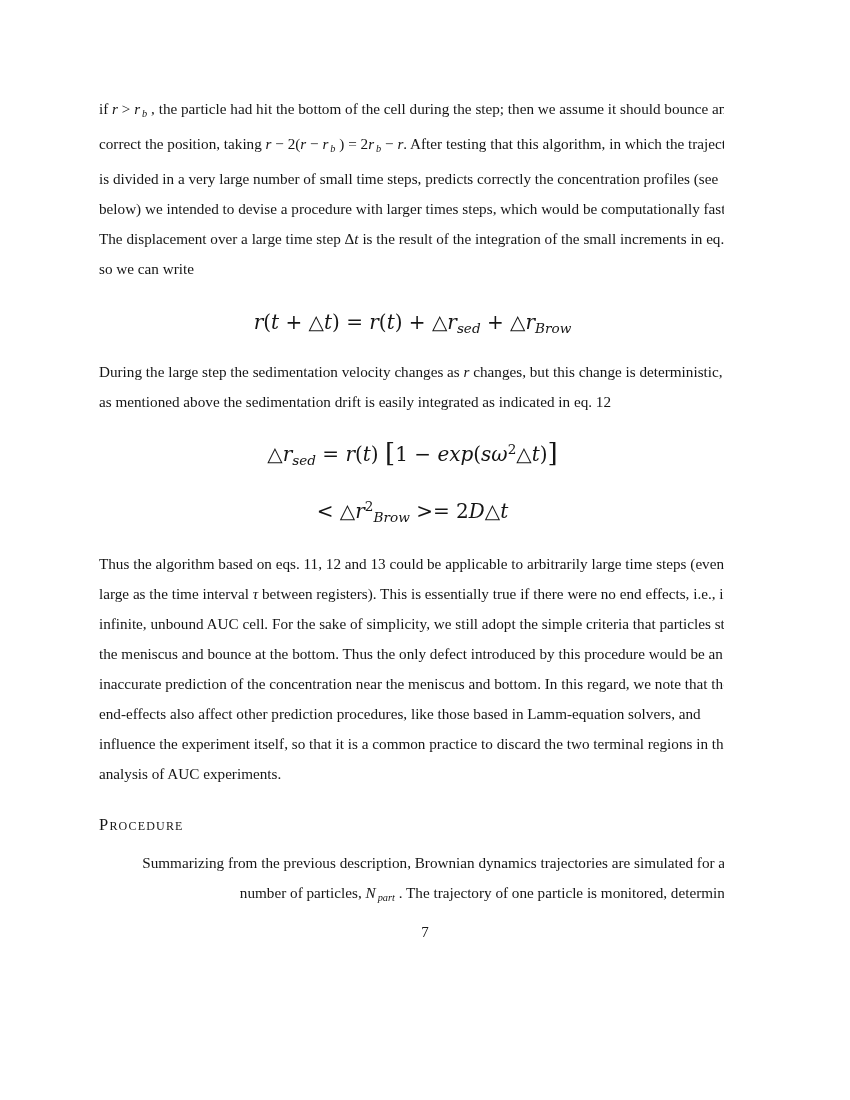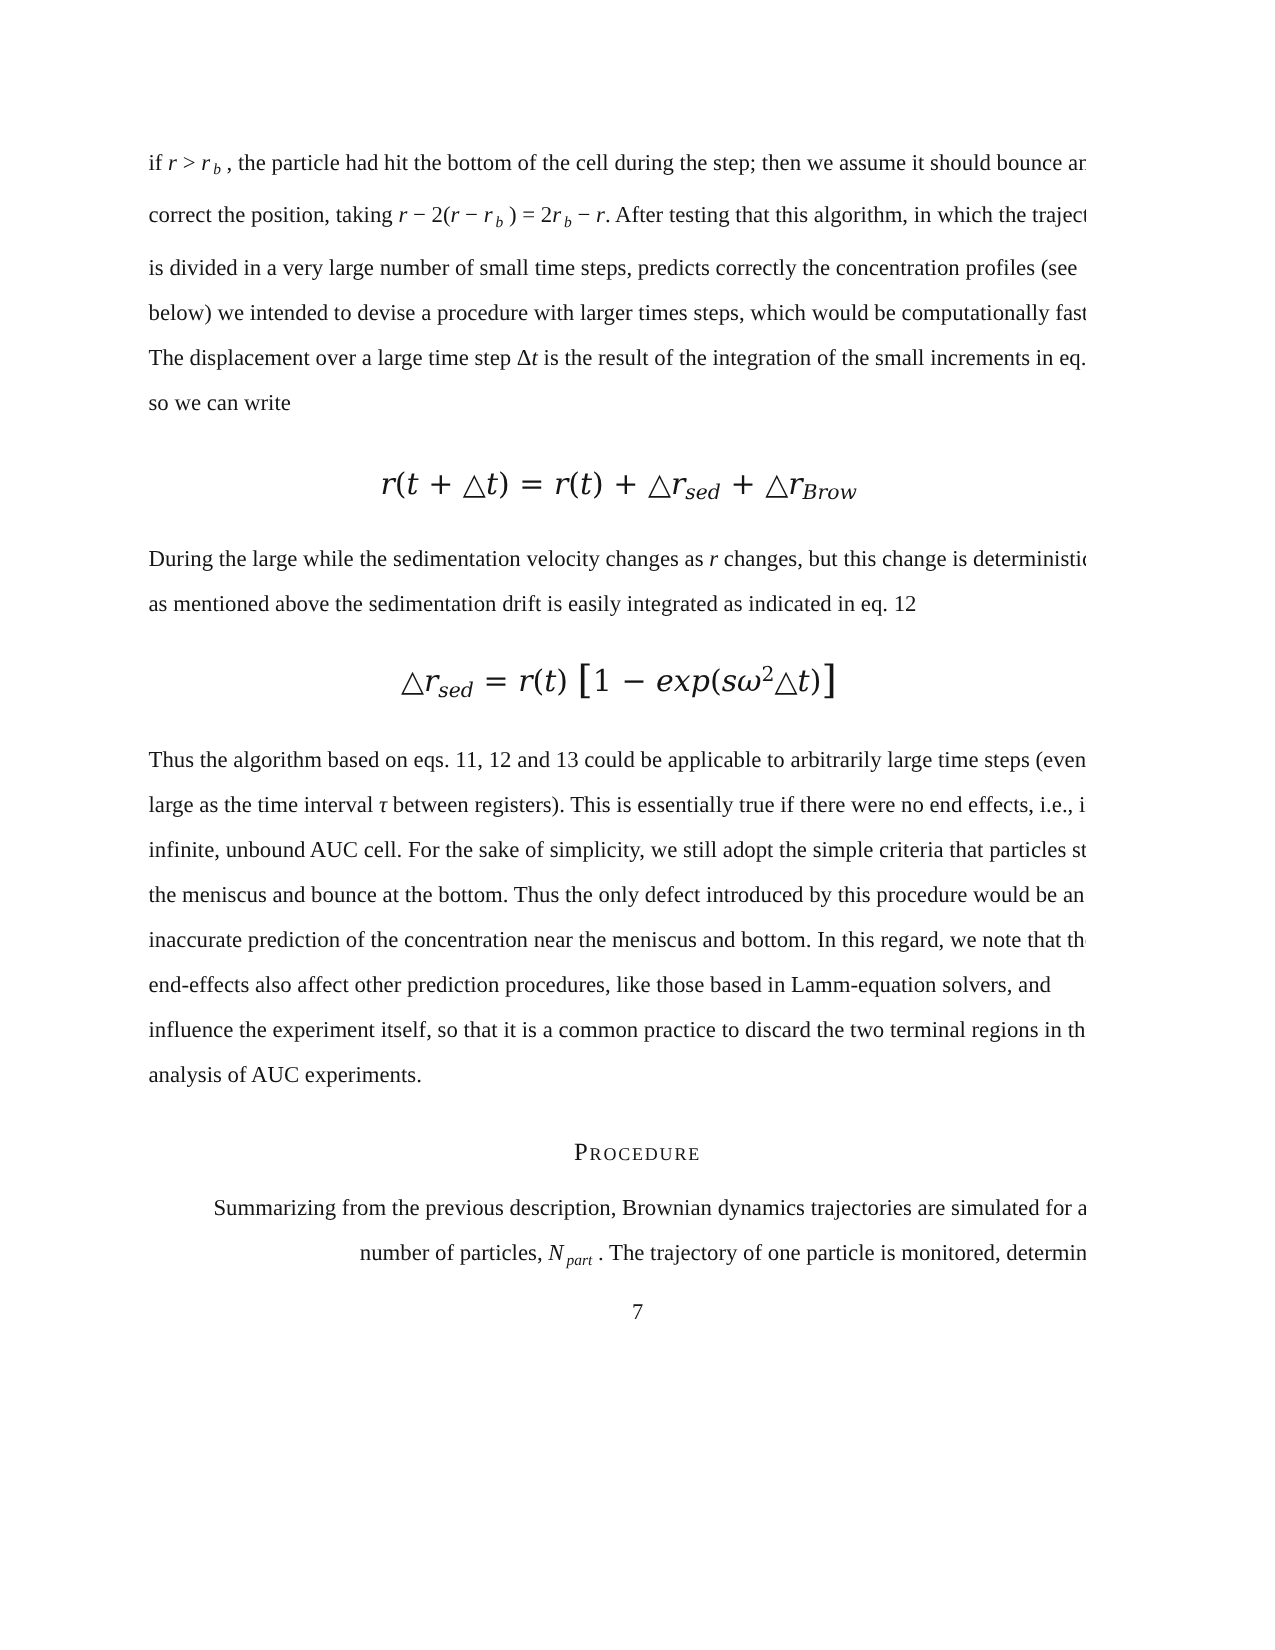--- a/index.html
+++ b/index.html
@@ -33,21 +33,21 @@
     line-height: 30px;
     font-family: "DejaVu Serif", "Liberation Serif", serif;
     transform: translateX(-14px);
   }
   .eq1 { margin-top: 23px; }
   .eq2 { margin-top: 17px; }
   .eq3 { margin-top: 17px; }
   .heading {
     margin: 24px 0 0 0;
     width: 652px;
-    text-align: center;
+    text-align: left;
     font-size: 16.5px;
     line-height: 24px;
     font-weight: normal;
     font-variant: small-caps;
     letter-spacing: 1.2px;
   }
   .pagenum {
     margin-top: 9px;
     width: 652px;
     text-align: center;
@@ -61,19 +61,20 @@
   .run-sup { font-style: normal; font-size: 68%; vertical-align: 0.5em; }
   .run-big { font-size: 130%; line-height: 0; vertical-align: -1px; }
   .par .run-sub { padding-left: 2px; }
 </style>
 </head>
 <body>
 
 <div class="page">
   <p class="par p1"><span class="run-n">if </span><span class="run-i">r</span><span class="run-n"> &gt; </span><span class="run-i">r</span><span class="run-sub">b</span><span class="run-n"> , the particle had hit the bottom of the cell during the step; then we assume it should bounce and correct the position, taking </span><span class="run-i">r</span><span class="run-n"> − 2(</span><span class="run-i">r</span><span class="run-n"> − </span><span class="run-i">r</span><span class="run-sub">b</span><span class="run-n"> ) = 2</span><span class="run-i">r</span><span class="run-sub">b</span><span class="run-n"> − </span><span class="run-i">r</span><span class="run-n">. After testing that this algorithm, in which the trajectory is divided in a very large number of small time steps, predicts correctly the concentration profiles (see below) we intended to devise a procedure with larger times steps, which would be computationally faster. The displacement over a large time step Δ</span><span class="run-i">t</span><span class="run-n"> is the result of the integration of the small increments in eq. 10, so we can write</span></p>
   <div class="eq eq1"><span class="run-i">r</span><span class="run-n">(</span><span class="run-i">t</span><span class="run-n"> + △</span><span class="run-i">t</span><span class="run-n">) = </span><span class="run-i">r</span><span class="run-n">(</span><span class="run-i">t</span><span class="run-n">) + △</span><span class="run-i">r</span><span class="run-sub">sed</span><span class="run-n"> + △</span><span class="run-i">r</span><span class="run-sub">Brow</span></div>
-  <p class="par p2"><span class="run-n">During the large while the sedimentation velocity changes as </span><span class="run-i">r</span><span class="run-n"> changes, but this change is deterministic, and as mentioned above the sedimentation drift is easily integrated as indicated in eq. 12</span></p>
+  <p class="par p2"><span class="run-n">During the large step the sedimentation velocity changes as </span><span class="run-i">r</span><span class="run-n"> changes, but this change is deterministic, and as mentioned above the sedimentation drift is easily integrated as indicated in eq. 12</span></p>
   <div class="eq eq2"><span class="run-n">△</span><span class="run-i">r</span><span class="run-sub">sed</span><span class="run-n"> = </span><span class="run-i">r</span><span class="run-n">(</span><span class="run-i">t</span><span class="run-n">) </span><span class="run-big">[</span><span class="run-n">1 − </span><span class="run-i">exp</span><span class="run-n">(</span><span class="run-i">sω</span><span class="run-sup">2</span><span class="run-n">△</span><span class="run-i">t</span><span class="run-n">)</span><span class="run-big">]</span></div>
+  <div class="eq eq3"><span class="run-n">&lt; △</span><span class="run-i">r</span><span class="run-sup">2</span><span class="run-sub">Brow</span><span class="run-n"> &gt;= 2</span><span class="run-i">D</span><span class="run-n">△</span><span class="run-i">t</span></div>
   <p class="par p4"><span class="run-n">Thus the algorithm based on eqs. 11, 12 and 13 could be applicable to arbitrarily large time steps (even as large as the time interval </span><span class="run-i">τ</span><span class="run-n"> between registers). This is essentially true if there were no end effects, i.e., in infinite, unbound AUC cell. For the sake of simplicity, we still adopt the simple criteria that particles stop at the meniscus and bounce at the bottom. Thus the only defect introduced by this procedure would be an inaccurate prediction of the concentration near the meniscus and bottom. In this regard, we note that the end-effects also affect other prediction procedures, like those based in Lamm-equation solvers, and influence the experiment itself, so that it is a common practice to discard the two terminal regions in the analysis of AUC experiments.</span></p>
   <h2 class="heading">Procedure</h2>
   <p class="par p5"><span class="run-n">Summarizing from the previous description, Brownian dynamics trajectories are simulated for a large number of particles, </span><span class="run-i">N</span><span class="run-sub">part</span><span class="run-n"> . The trajectory of one particle is monitored, determining at</span></p>
   <div class="pagenum">7</div>
 </div>
 
 </body></html>

